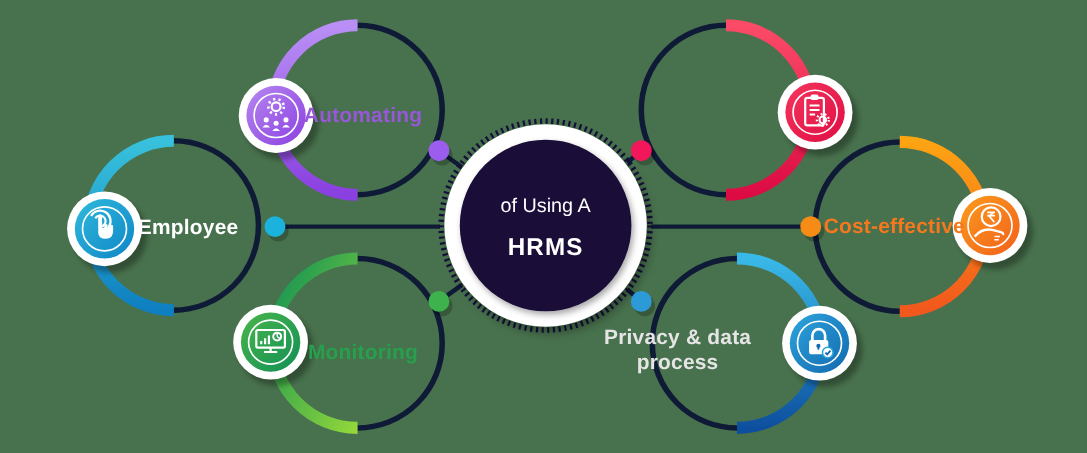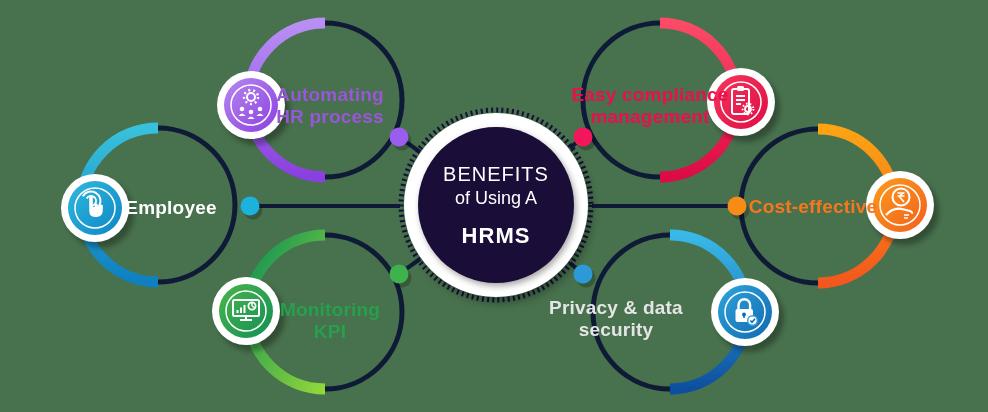--- a/index.html
+++ b/index.html
@@ -145,21 +145,20 @@
       <circle cx="586" cy="141" r="9.5" fill="rgba(0,0,0,0.22)"></circle>
       <circle cx="583" cy="137" r="9.5" fill="#f2175a"></circle>
       <circle cx="586" cy="278" r="9.5" fill="rgba(0,0,0,0.22)"></circle>
       <circle cx="583" cy="274" r="9.5" fill="#2b9ad6"></circle>
       <circle cx="740" cy="210" r="9.5" fill="rgba(0,0,0,0.22)"></circle>
       <circle cx="737" cy="206" r="9.5" fill="#f68b16"></circle>
     </g>
   </svg>
 
   <div class="center-text">
-    <div class="l1">BENEFITS</div>
     <div class="l2">of Using A</div>
     <div class="l3">HRMS</div>
   </div>
 
   <div class="badge" style="left:217px;top:71px;">
     <div class="badge-inner g-purple">
       <svg width="44" height="44" viewBox="0 0 44 44" fill="none" stroke="#ffffff">
         <circle cx="22" cy="22" r="20" stroke-width="1.5"></circle>
         <circle cx="22" cy="14" r="4" stroke-width="2"></circle>
         <circle cx="22" cy="14" r="7" stroke-width="2.4" stroke-dasharray="2 3"></circle>
@@ -235,39 +234,33 @@
         <circle cx="21" cy="24.5" r="1.9" fill="#1268b0" stroke="none"></circle>
         <path d="M21 24.5 v3.5" stroke="#1268b0" stroke-width="1.6"></path>
         <circle cx="29.5" cy="30.5" r="4.8" fill="#ffffff" stroke="#2da5dc" stroke-width="1.4"></circle>
         <path d="M27.4 30.5 l1.6 1.7 3-3.4" stroke="#1268b0" stroke-width="1.6"></path>
       </svg>
     </div>
   </div>
 
   <div class="node-label" style="left: 330px; top: 106px; color: rgb(151, 87, 214);">
     <div>Automating</div>
-    <div>HR process</div>
   </div>
 
   <div class="node-label" style="left: 171px; top: 208px; color: #ffffff;">
     <div>Employee</div>
   </div>
 
   <div class="node-label" style="left: 330px; top: 321px; color: rgb(39, 160, 78);">
     <div>Monitoring</div>
-    <div>KPI</div>
-  </div>
-
-  <div class="node-label" style="left: 650px; top: 106px; color: rgb(234, 15, 77);">
-    <div>Easy compliance</div>
-    <div>management</div>
-  </div>
+  </div>
+
 
   <div class="node-label" style="left: 813px; top: 207px; color: rgb(245, 120, 30); text-align: right;">
     <div>Cost-effective</div>
   </div>
 
   <div class="node-label" style="left: 616px; top: 319px; color: #e5e5e5;">
     <div>Privacy &amp; data</div>
-    <div>security</div>
+    <div>process</div>
   </div>
 
 </div>
 
 </body></html>

